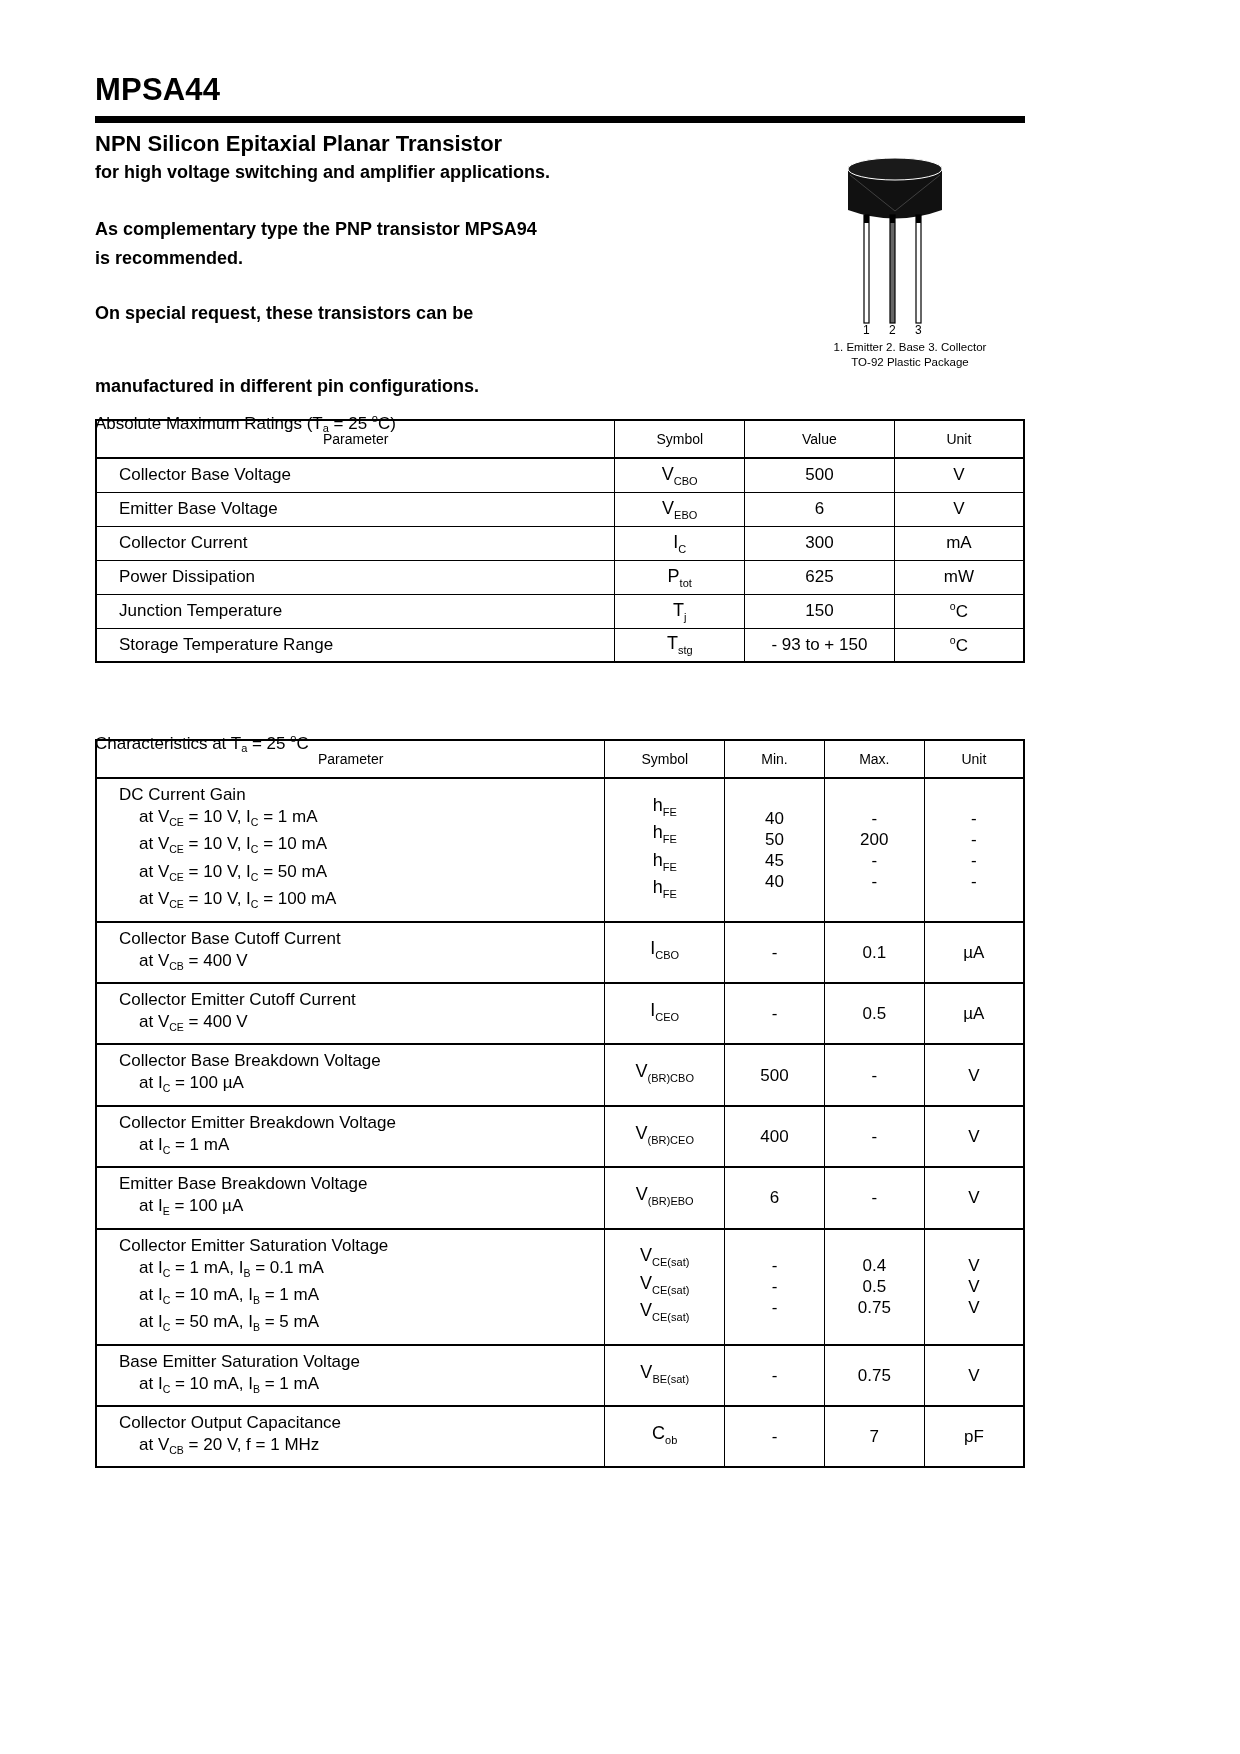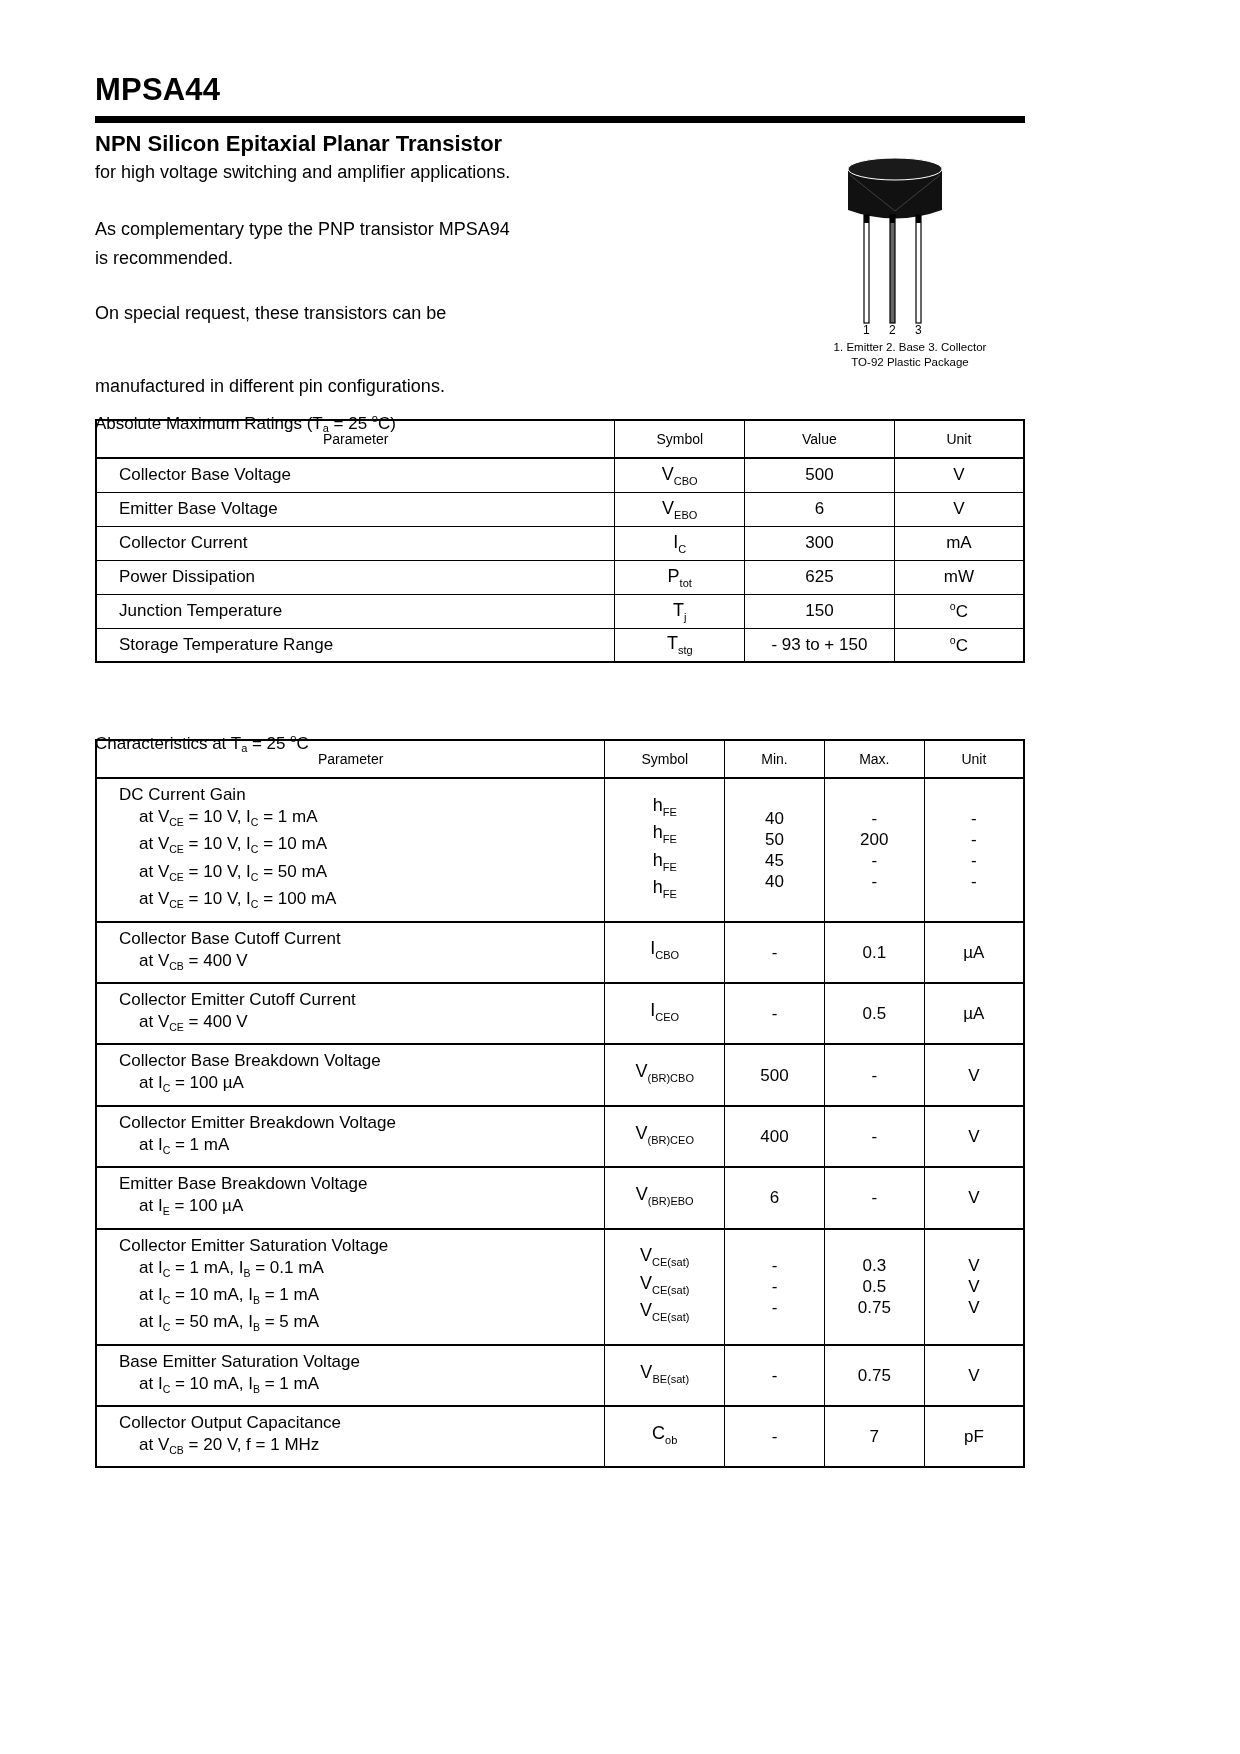--- a/index.html
+++ b/index.html
@@ -20,21 +20,21 @@
     font-size: 31px; font-weight: bold; letter-spacing: 0.2px;
   }
   .title-rule {
     position: absolute; left: 95px; top: 116px;
     width: 930px; height: 7px; background: #000;
   }
   .subtitle {
     position: absolute; left: 95px; top: 131px;
     font-size: 22px; font-weight: bold;
   }
-  .lead { position: absolute; left: 95px; font-size: 18px; }
+  .lead { position: absolute; left: 95px; font-size: 18px; font-weight: bold; }
   .lead-1 { top: 162px; }
   .lead-2 { top: 219px; }
   .lead-3 { top: 248px; }
   .lead-4 { top: 303px; }
   .lead-5 { top: 332px; margin-top: 44px; }
 
   
   .package-fig {
     position: absolute; left: 820px; top: 155px;
     width: 200px; height: 190px;
@@ -348,21 +348,21 @@
               </div></span></td>
           <td class="ctr">
             <div class="stack">
               <div>-</div>
               <div>-</div>
               <div>-</div>
             </div>
           </td>
           <td class="ctr">
             <div class="stack">
-              <div>0.3</div>
+              <div>0.4</div>
               <div>0.5</div>
               <div>0.75</div>
             </div>
           </td>
           <td class="ctr">
             <div class="stack">
               <div>V</div>
               <div>V</div>
               <div>V</div>
             </div>

